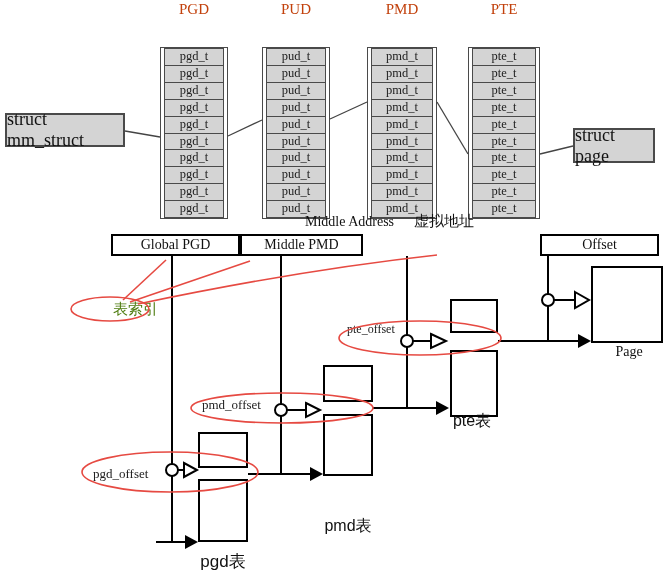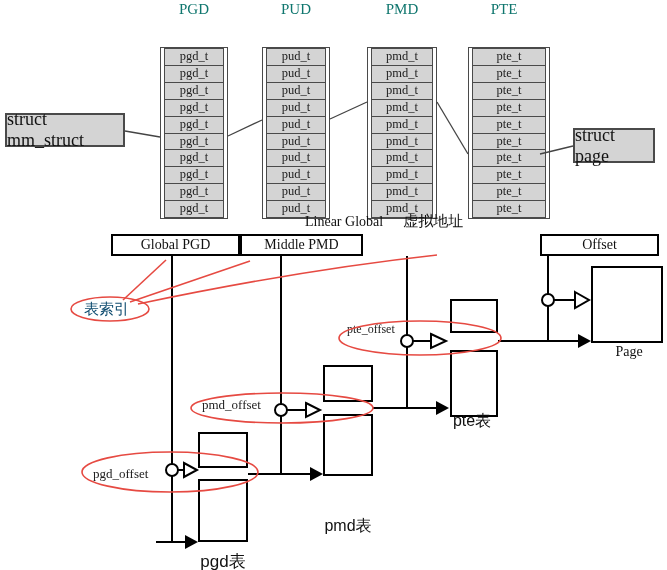--- a/index.html
+++ b/index.html
@@ -1,21 +1,21 @@
 <!DOCTYPE html>
 <html style="--annotation_red: #e64a42; --cell_fill: #d4d4d4; --line: #000000; --top_border: #4a4a4a;"><head>
 <meta charset="utf-8">
 <style>
   html,body{margin:0;padding:0;background:#fff;}
   .stage{position:relative;width:667px;height:570px;background:#fff;overflow:hidden;
          font-family:"Liberation Serif",serif;color:#1a1a1a;}
   svg.overlay{position:absolute;left:0;top:0;pointer-events:none;}
 
   
-  .colhdr{position:absolute;top:1px;height:16px;text-align:center;font-size:15px;color:#0f766e;}
+  .colhdr{position:absolute;top:1px;height:16px;text-align:center;font-size:15px;color:#c2410c;}
   .col{position:absolute;top:25px;height:172px;border:1px solid var(--top_border);
        display:flex;flex-direction:column;box-sizing:border-box;background:#fff;margin-top:22px;}
   .cell{flex:1;margin:-1px 3px 0 3px;border:1px solid var(--top_border);
         background:var(--cell_fill);font-size:12.5px;text-align:center;
         line-height:15px;color:#222;box-sizing:border-box;overflow:hidden;}
   .cell:first-child{margin-top:0;}
   .graybox{position:absolute;background:var(--cell_fill);border:2px solid var(--top_border);
            box-sizing:border-box;display:flex;align-items:center;justify-content:center;
            font-size:18px;color:#111;}
 
@@ -26,21 +26,21 @@
        box-sizing:border-box;display:flex;align-items:center;justify-content:center;
        font-size:14px;background:#fff;color:#111;}
 
   
   .btable{position:absolute;border:2px solid var(--line);background:#fff;box-sizing:border-box;}
   .bentry{position:absolute;border-top:2px solid var(--line);border-bottom:2px solid var(--line);
           box-sizing:border-box;background:#fff;}
   .tlabel{position:absolute;font-family:"Liberation Sans",sans-serif;font-size:16px;
           color:#111;text-align:center;white-space:nowrap;}
   .olabel{position:absolute;font-size:13px;color:#222;white-space:nowrap;}
-  .cjk{position:absolute;font-family:"Liberation Sans",sans-serif;font-size:15px;color:#0c4a6e;white-space:nowrap;}
+  .cjk{position:absolute;font-family:"Liberation Sans",sans-serif;font-size:15px;color:#4d7c0f;white-space:nowrap;margin-left:29px;}
   .cr3{position:absolute;left:4px;top:523px;width:152px;height:42px;border:2px solid var(--line);
        box-sizing:border-box;background:#fff;display:flex;flex-direction:column;
        align-items:center;justify-content:center;font-size:13px;font-weight:bold;
        line-height:1.35;color:#111;}
   .pagelabel{position:absolute;font-size:14px;color:#111;text-align:center;}
 </style>
 </head>
 <body>
 
 <div class="stage">
@@ -82,39 +82,39 @@
     <div class="cell">pmd_t</div>
     <div class="cell">pmd_t</div>
     <div class="cell">pmd_t</div>
     <div class="cell">pmd_t</div>
     <div class="cell">pmd_t</div>
     <div class="cell">pmd_t</div>
     <div class="cell">pmd_t</div>
     <div class="cell">pmd_t</div>
   </div>
 
-  <div class="col" style="left:468px;width:82px;">
+  <div class="col" style="left:468px;width:72px;">
     <div class="cell">pte_t</div>
     <div class="cell">pte_t</div>
     <div class="cell">pte_t</div>
     <div class="cell">pte_t</div>
     <div class="cell">pte_t</div>
     <div class="cell">pte_t</div>
     <div class="cell">pte_t</div>
     <div class="cell">pte_t</div>
     <div class="cell">pte_t</div>
     <div class="cell">pte_t</div>
   </div>
 
   <div class="graybox" style="left:5px;top:113px;width:120px;height:34px;">struct mm_struct</div>
 
   <div class="graybox" style="left:573px;top:128px;width:82px;height:35px;">struct page</div>
 
   <div class="latitle">
-    <span>Linear Global</span><span class="zh">虚拟地址</span>
+    <span>Middle Address</span><span class="zh">虚拟地址</span>
   </div>
 
   <div class="seg" style="left:240px;width:123px;">Middle PMD</div>
   <div class="seg" style="left:111px;width:129px;">Global PGD</div>
   <div class="seg" style="left:540px;width:119px;">Offset</div>
 
   <div class="btable" style="left:198px;top:432px;width:50px;height:110px;"></div>
   <div class="bentry" style="left:198px;top:466px;width:50px;height:15px;"></div>
   <div class="tlabel" style="left:196px;top:550px;width:54px;font-size:17px;">pgd表</div>
 

